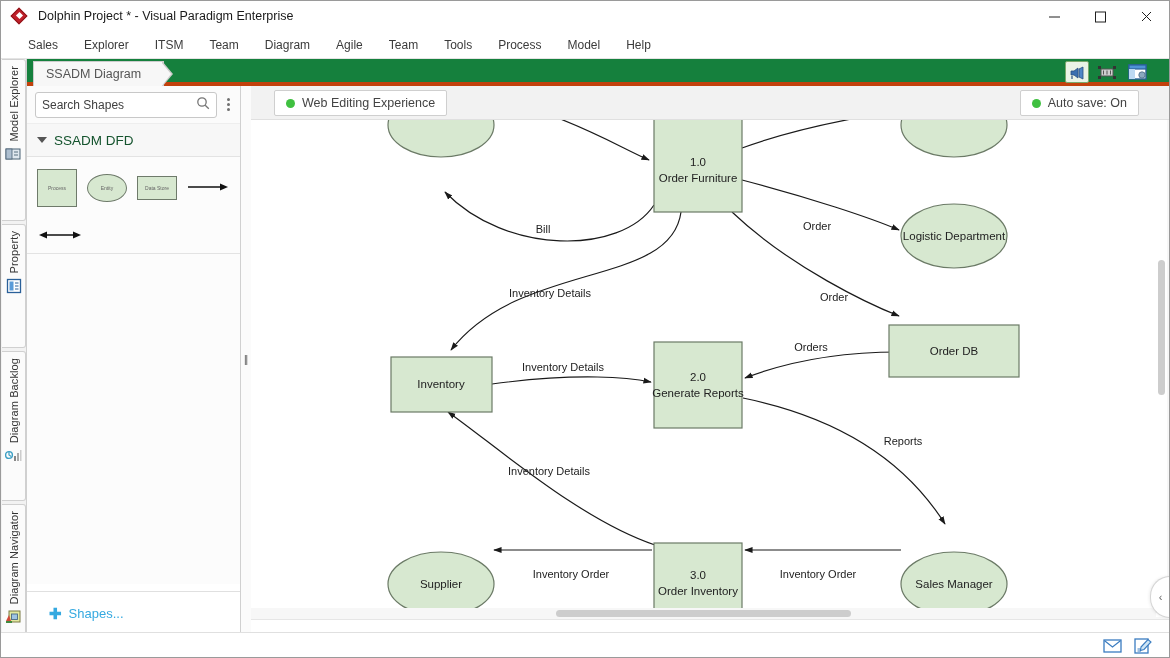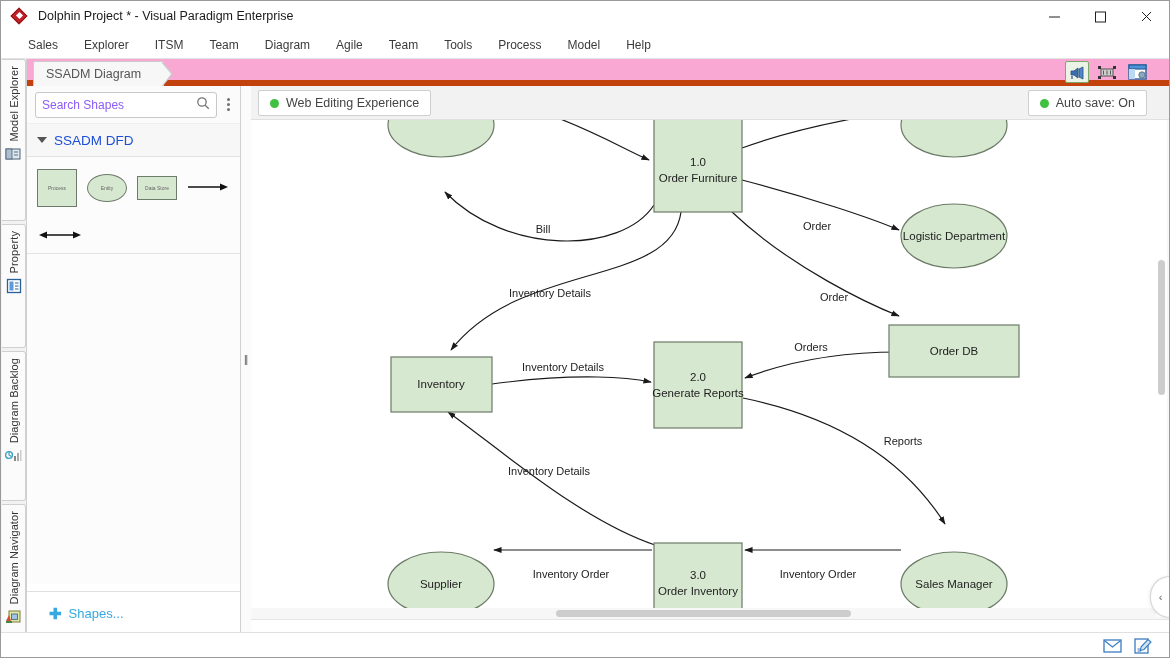--- a/index.html
+++ b/index.html
@@ -51,21 +51,21 @@
     padding-left: 14px;
     border-bottom: 1px solid #e4e4e4;
   }
   .menuitem {
     font-size: 12px; color: #3b3b3b; padding: 4px 13px; white-space: nowrap;
   }
 
   
   .tabrow {
     position: absolute; left: 0; top: 58px; width: 1168px; height: 27px;
-    background: #f9a8d4; border-bottom: 6px solid #c2410c;
+    background: #15803d; border-bottom: 4px solid #c2410c;
   }
   .doctab {
     position: absolute; left: 32px; top: 2px; height: 25px;
     background: #f7f7f7;
     border: 1px solid #cccccc; border-bottom: none;
     display: flex; align-items: center; padding: 0 22px 0 12px;
     font-size: 12.5px; color: #555;
   }
   .doctab::after {
     content: ""; position: absolute; right: -10px; top: -1px;
@@ -116,30 +116,30 @@
     background: #ffffff; border-right: 1px solid #d0d0d0;
   }
   .searchrow {
     height: 38px; display: flex; align-items: center; padding: 0 4px 0 8px;
     border-bottom: 1px solid #eeeeee; background: #fbfbfb;
   }
   .searchbox {
     flex: 1; height: 26px; border: 1px solid #c8c8c8; border-radius: 3px;
     background: #fff; display: flex; align-items: center; padding: 0 6px;
   }
-  .searchbox .ph { flex: 1; font-size: 12px; color: #8b5cf6; }
+  .searchbox .ph { flex: 1; font-size: 12px; color: #404040; }
   .kebab {
     width: 16px; height: 26px; display:flex; flex-direction: column;
     align-items: center; justify-content: center; gap: 2px; margin-left: 3px;
   }
   .kebab i { width: 3px; height: 3px; background: #707070; border-radius: 50%; display:block; }
 
   .grouphdr {
     height: 33px; display: flex; align-items: center; gap: 7px;
-    padding-left: 10px; font-size: 13.5px; color: #1d4ed8;
+    padding-left: 10px; font-size: 13.5px; color: #14532d;
     background: #f7f7f7; border-bottom: 1px solid #e3e3e3;
   }
   .caret {
     width: 0; height: 0; border-left: 5px solid transparent; border-right: 5px solid transparent;
     border-top: 6px solid #555;
   }
   .palette {
     padding: 12px 10px; background: #fcfcfc; border-bottom: 1px solid #e3e3e3;
     height: 97px;
   }
@@ -190,22 +190,22 @@
     position: absolute; left: 0; top: 0; width: 918px; height: 34px;
     background: #f2f2f2; border-bottom: 1px solid #e0e0e0;
   }
   .pill {
     position: absolute; height: 26px; background: #ffffff;
     border: 1px solid #cfcfcf; border-radius: 2px;
     display: flex; align-items: center; gap: 7px; padding: 0 11px;
     font-size: 12.5px; color: #444;
   }
   .dot { width: 9px; height: 9px; border-radius: 50%; background: #3fc040; display:block; }
-  .pill-web { left: 7px; top: 4px; }
-  .pill-auto { right: 22px; top: 4px; }
+  .pill-web { left: 23px; top: 4px; }
+  .pill-auto { right: 30px; top: 4px; }
 
   .canvas {
     position: absolute; left: 0; top: 34px; width: 905px; height: 497px;
     background: #ffffff; overflow: hidden;
   }
   .canvas svg { position: absolute; left: 0; top: 0; }
 
   
   .vscroll {
     position: absolute; right: 2px; top: 34px; width: 11px; height: 497px;

